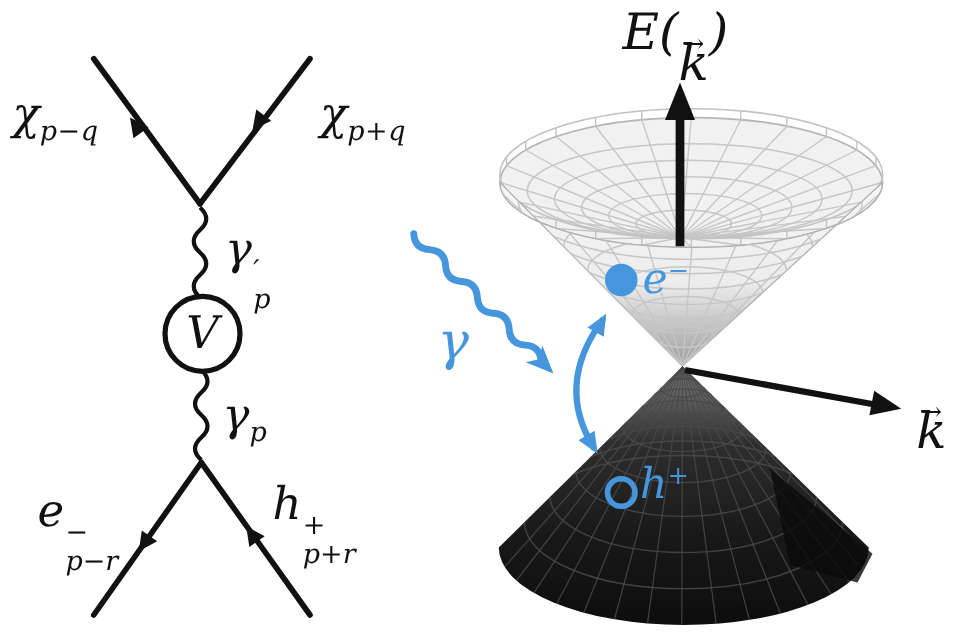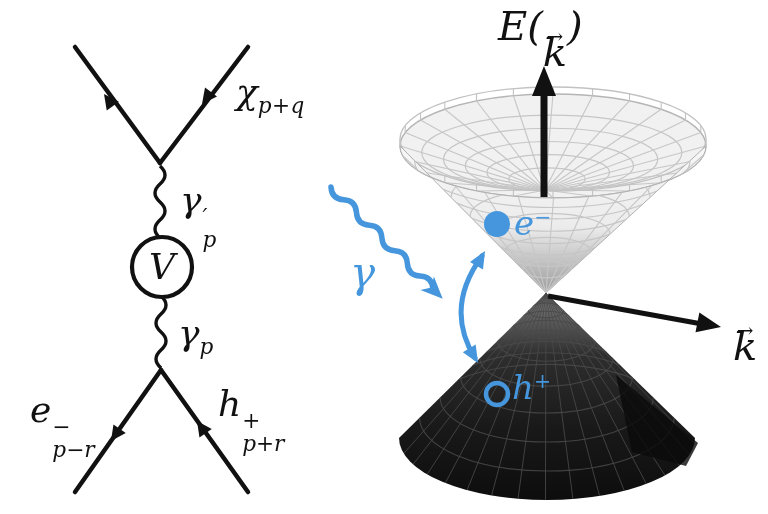--- a/index.html
+++ b/index.html
@@ -204,22 +204,23 @@
         <path d="M482,256 Q444,308 475,358" fill="none" class="bl-stroke" stroke-width="5" stroke-linecap="round"></path>
         <path d="M0,0 L-17,-7.5 L-17,7.5 Z" transform="translate(485,251) rotate(-60)" class="bl-fill"></path>
         <path d="M0,0 L-17,-7.5 L-17,7.5 Z" transform="translate(478,363) rotate(59)" class="bl-fill"></path>
       </g>
 
       <circle cx="497" cy="224" r="13" class="bl-fill"></circle>
       <circle cx="497" cy="394" r="11" fill="none" class="bl-stroke" stroke-width="4.5"></circle>
     </g>
   </svg>
 
-
-  <div class="lbl" style="left:236px;top:74px"><span>χ</span><sub>p+q</sub></div>
+  <div class="lbl" style="left:10px;top:74px"><span>χ</span><sub>p−q</sub></div>
+
+  <div class="lbl" style="left:256px;top:74px"><span>χ</span><sub>p+q</sub></div>
 
   <div class="lbl" style="left:180px;top:182px"><span>γ</span><span class="stack">
         <span class="sp">′</span>
         <span class="sb">p</span>
       </span></div>
 
   <div class="lbl vlabel"><span>V</span></div>
 
   <div class="lbl" style="left:178px;top:315px"><span>γ</span><sub>p</sub></div>
 

